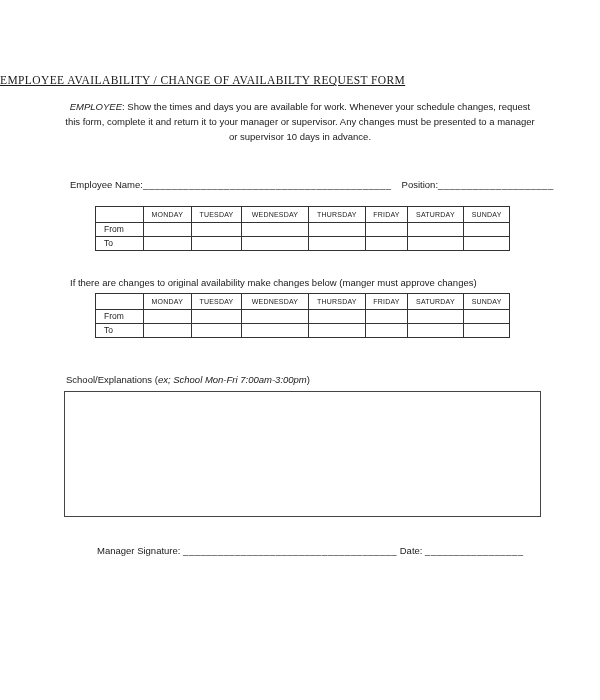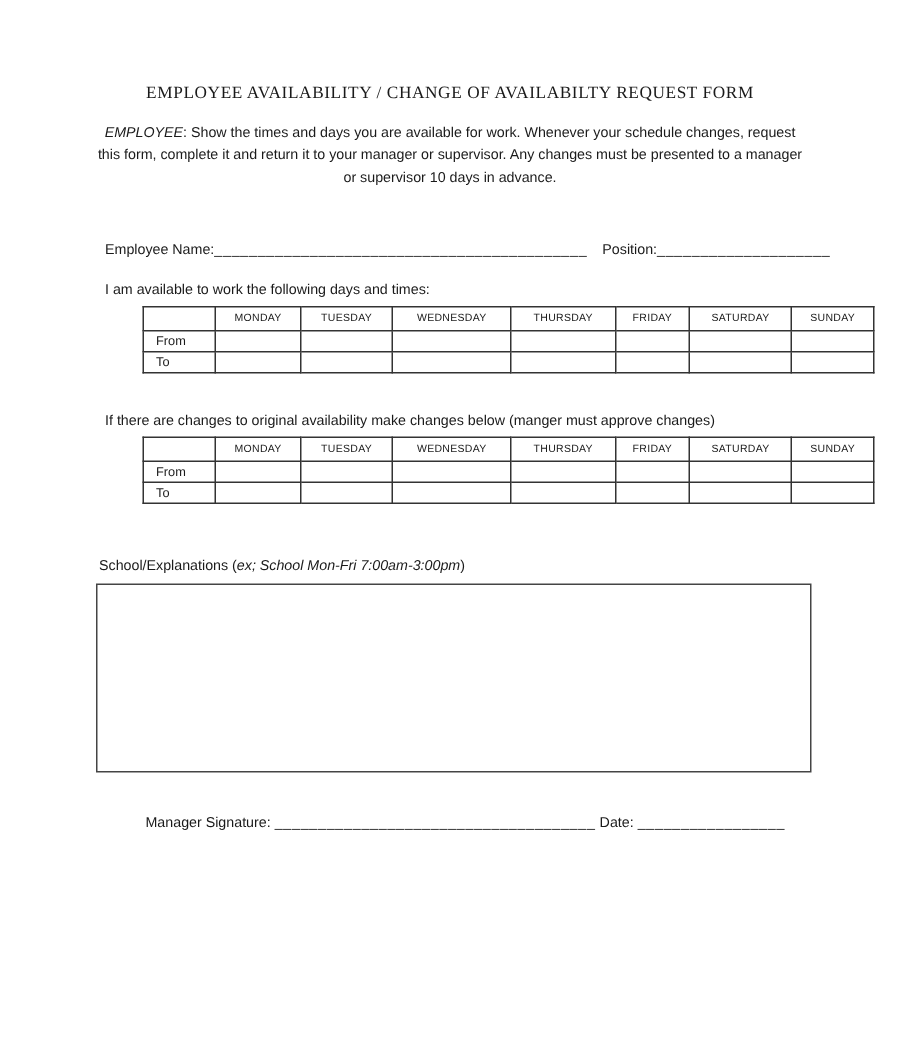--- a/index.html
+++ b/index.html
@@ -12,21 +12,23 @@
     margin: 0 auto;
     background: #ffffff;
     padding-top: 56px;
     overflow: hidden;
   }
   .form-title {
     font-family: "Liberation Serif", serif;
     font-size: 11.5px;
     font-weight: normal;
     letter-spacing: 0.4px;
-    text-align: center;
+    text-align: left;
+    text-decoration: underline;
+    margin-top: 18px;
   }
   .instructions {
     width: 470px;
     margin: 13px auto 0 auto;
     text-align: center;
     font-size: 9.5px;
     line-height: 1.6;
   }
   .instructions em { font-style: italic; }
   .field-row {
@@ -39,21 +41,21 @@
   .intro {
     margin: 14px 0 0 70px;
     font-size: 9.5px;
   }
   .intro-changes {
     margin: 26px 0 0 70px;
     font-size: 9.5px;
   }
   table.avail {
     margin: 5px 0 0 95px;
-    width: 488px;
+    width: 415px;
     border-collapse: collapse;
     table-layout: auto;
   }
   table.avail th, table.avail td {
     border: 1px solid #333;
     background: #ffffff;
   }
   table.avail th {
     font-weight: normal;
     font-size: 7px;
@@ -103,21 +105,20 @@
 <div class="page">
 
   <h1 class="form-title">EMPLOYEE AVAILABILITY / CHANGE OF AVAILABILTY REQUEST FORM</h1>
 
   <p class="instructions"><em>EMPLOYEE</em><span>: Show the times and days you are available for work. Whenever your schedule changes, request this form, complete it and return it to your manager or supervisor. Any changes must be presented to a manager or supervisor 10 days in advance.</span></p>
 
   <div class="field-row">
     <span>Employee Name:</span><span class="line">___________________________________________</span><span class="gap-mid"></span><span>Position:</span><span class="line">____________________</span>
   </div>
 
-  <p class="intro">I am available to work the following days and times:</p>
 
   <table class="avail">
       <thead>
         <tr>
           <th></th>
           <th>MONDAY</th>
           <th>TUESDAY</th>
           <th>WEDNESDAY</th>
           <th>THURSDAY</th>
           <th>FRIDAY</th>

